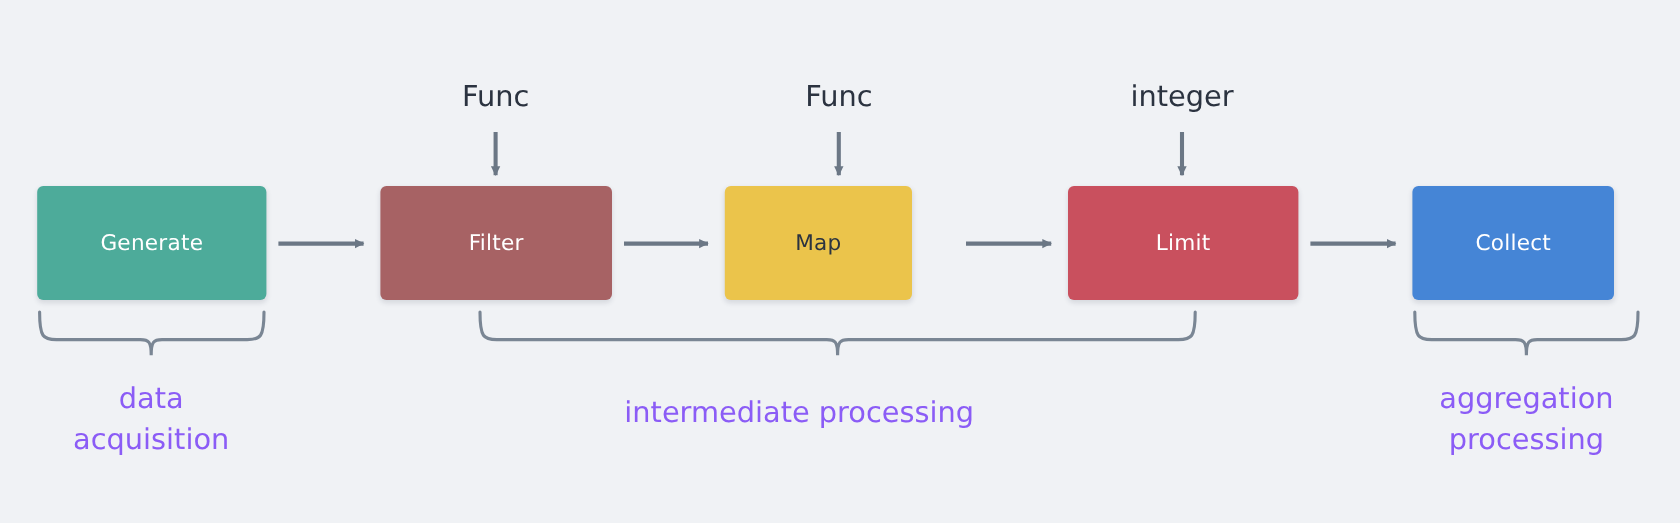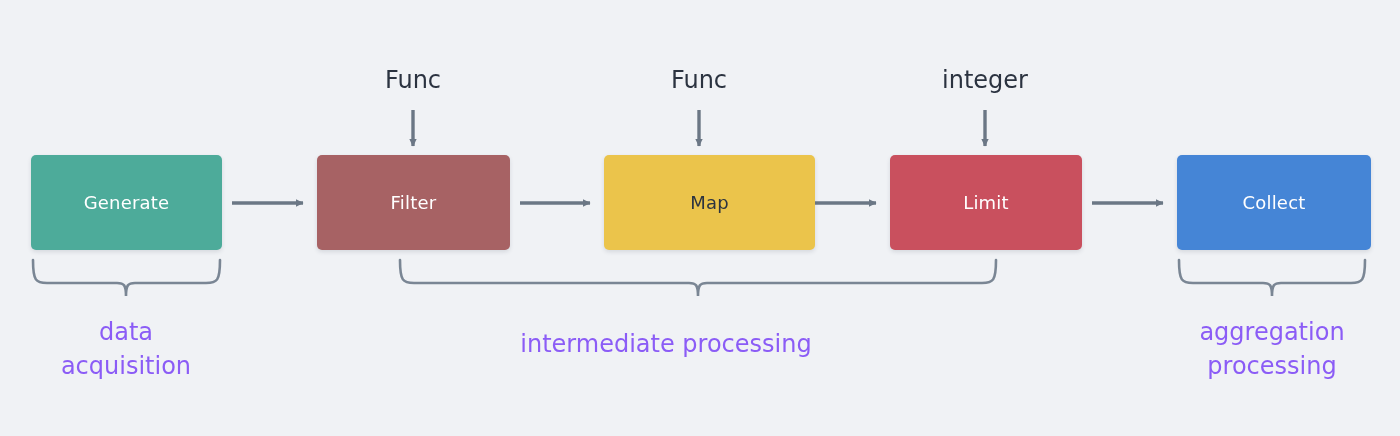--- a/index.html
+++ b/index.html
@@ -118,29 +118,29 @@
   </svg>
 
   <div class="node light" style="left:31px; top:155px; width:191px; background:#4DAB9A;">
     <span class="node-label">Generate</span>
   </div>
 
   <div class="node light" style="left:317px; top:155px; width:193px; background:#A76264;">
     <span class="node-label">Filter</span>
   </div>
 
-  <div class="node dark" style="left:604px; top:155px; width:211px; background:#EBC44B;">
+  <div class="node dark" style="left:604px; top:155px; width:156px; background:#EBC44B;">
     <span class="node-label">Map</span>
   </div>
 
   <div class="node light" style="left:890px; top:155px; width:192px; background:#C9505E;">
     <span class="node-label">Limit</span>
   </div>
 
-  <div class="node light" style="left:1177px; top:155px; width:194px; background:#4585D6;">
+  <div class="node light" style="left:1177px; top:155px; width:168px; background:#4585D6;">
     <span class="node-label">Collect</span>
   </div>
 
   <div class="param-label" style="left:413px; top:68px;">Func</div>
 
   <div class="param-label" style="left:699px; top:68px;">Func</div>
 
   <div class="param-label" style="left:985px; top:68px;">integer</div>
 
   <div class="brace-label" style="left:126px; top:315px;">data

